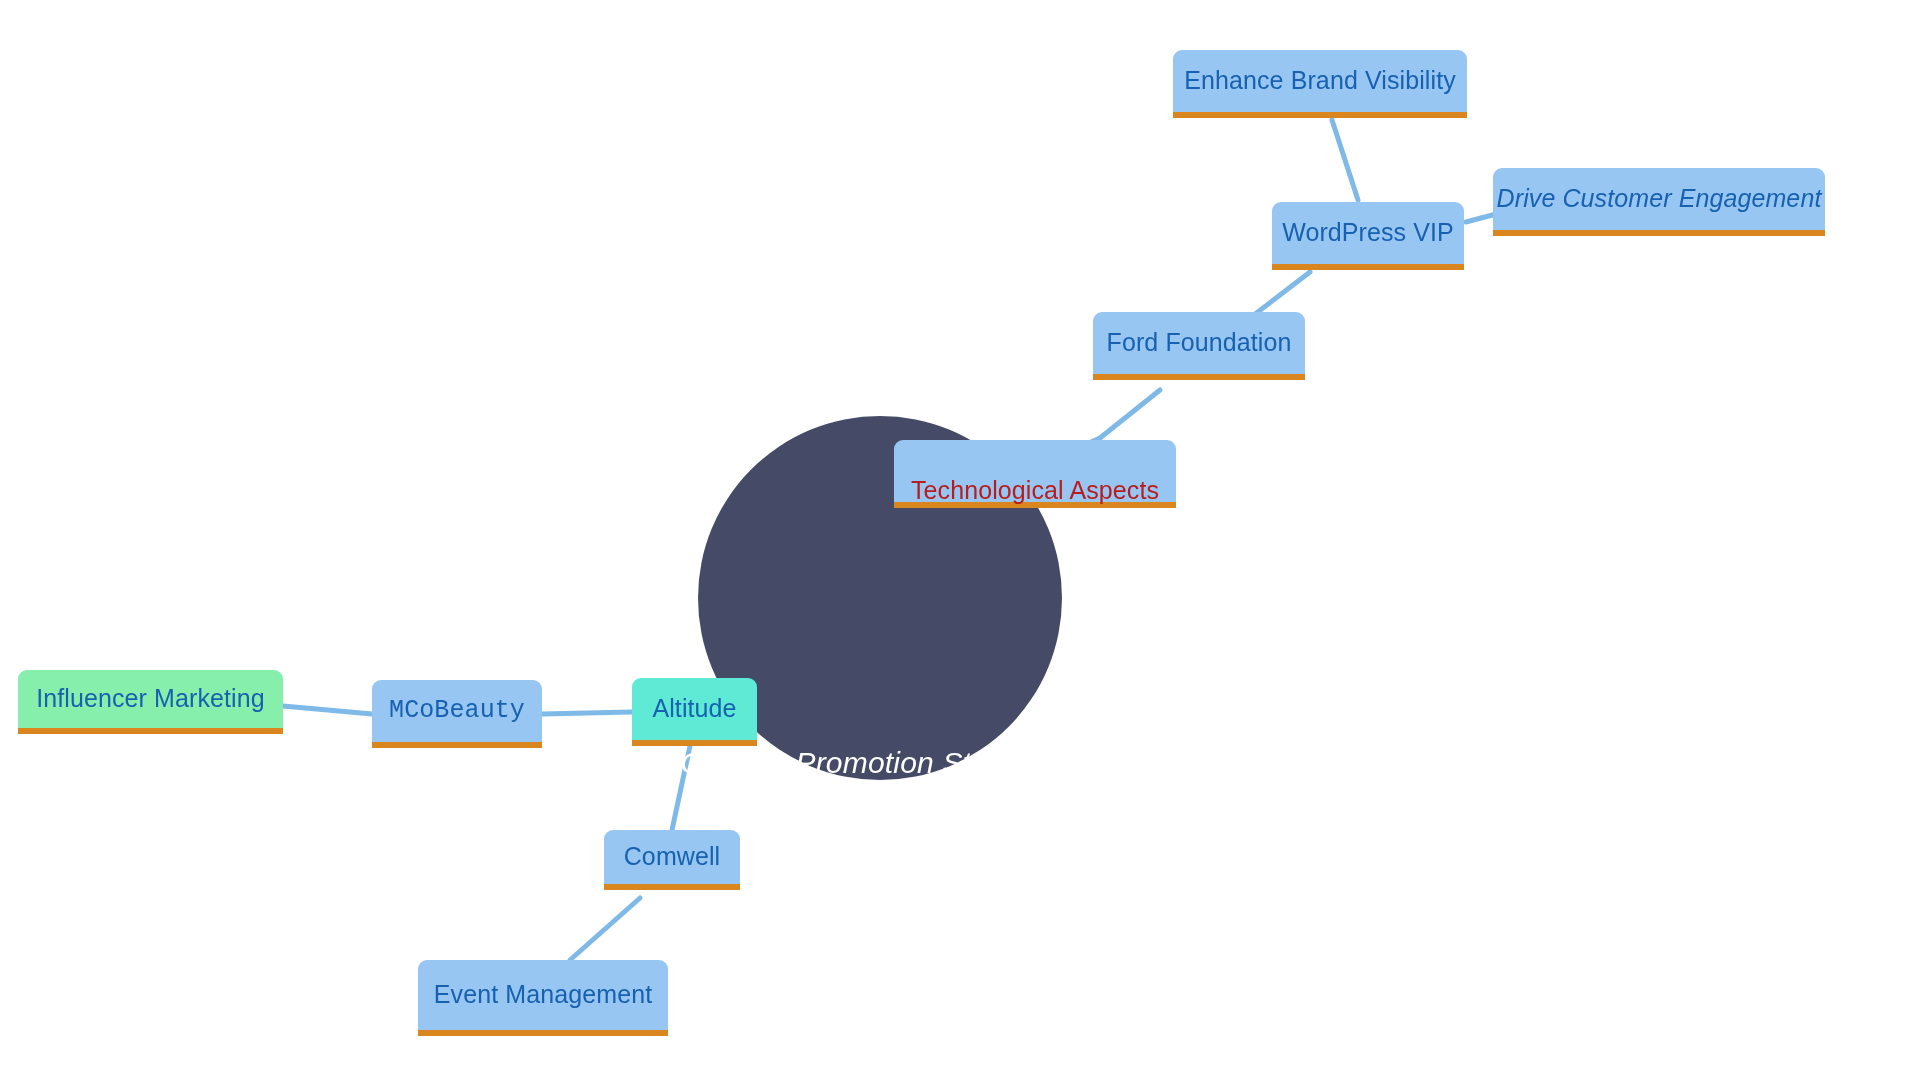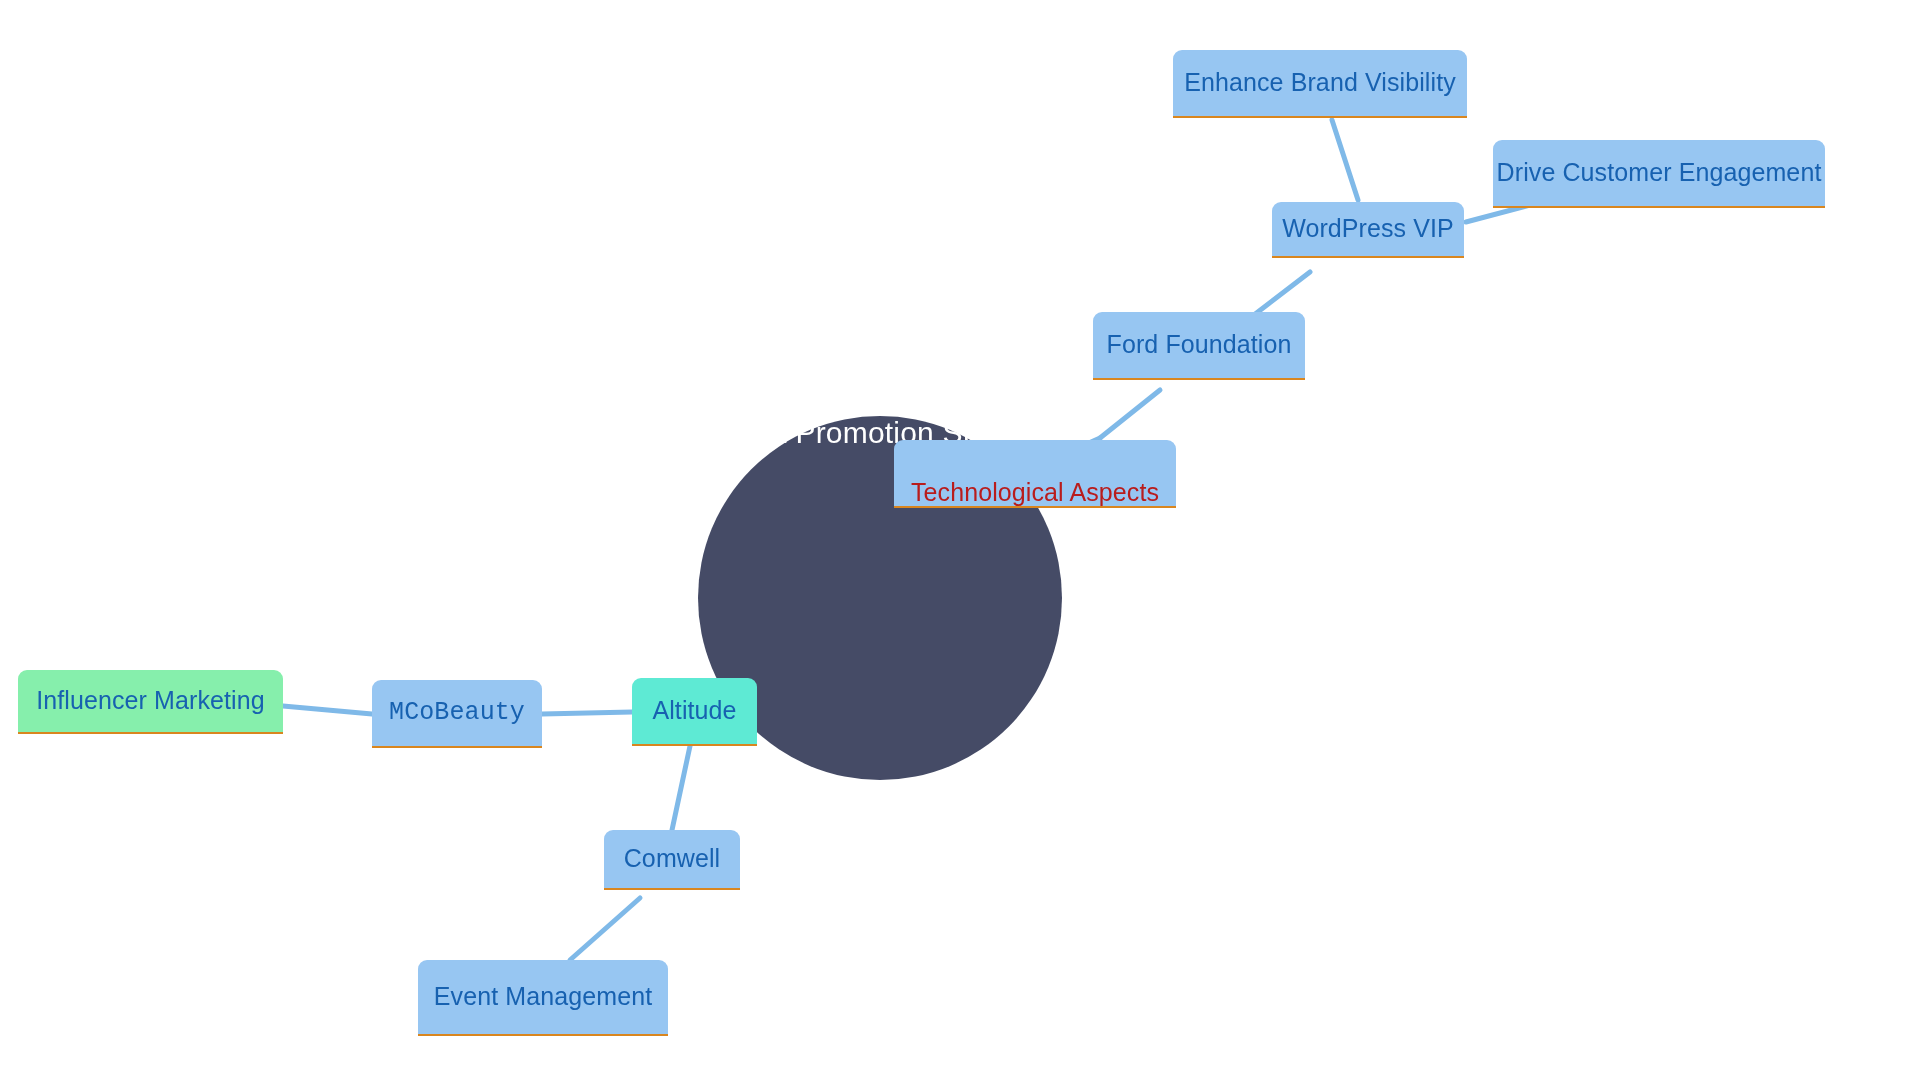--- a/index.html
+++ b/index.html
@@ -24,39 +24,40 @@
     top: 0;
     width: 1920px;
     height: 1080px;
     pointer-events: none;
   }
   .center-node {
     position: absolute;
     border-radius: 50%;
     background: #454B66;
     display: flex;
-    align-items: flex-start;
+    align-items: flex-end;
     justify-content: center;
     box-sizing: border-box;
+    font-style: italic;
   }
   .center-label {
     color: #ffffff;
     font-size: 30px;
     font-weight: 400;
     letter-spacing: 0.2px;
     white-space: nowrap;
     font-family: "Liberation Sans", sans-serif;
   }
   .node {
     position: absolute;
     box-sizing: border-box;
     background: #97C6F2;
     border-top-left-radius: 9px;
     border-top-right-radius: 9px;
-    border-bottom: 2px solid #4d7c0f;
+    border-bottom: 6px solid #4d7c0f;
     display: flex;
     align-items: center;
     justify-content: center;
   }
   .node-label {
     color: #1761B0;
     font-size: 25px;
     font-weight: 400;
     white-space: nowrap;
     font-family: "Liberation Sans", sans-serif;
@@ -87,27 +88,27 @@
     <span class="center-label" style="color: rgb(255, 255, 255);">Content Promotion Strategies</span>
   </div>
 
   <div id="node-layer">
       <div class="node" style="left: 894px; top: 440px; width: 282px; height: 68px; background: rgb(151, 198, 242); border-bottom-color: rgb(217, 134, 31);">
         <span class="node-label" style="color: #b91c1c; margin-top: 40px;">Technological Aspects</span>
       </div>
       <div class="node" style="left: 1093px; top: 312px; width: 212px; height: 68px; background: rgb(151, 198, 242); border-bottom-color: rgb(217, 134, 31);">
         <span class="node-label" style="color: rgb(23, 97, 176);">Ford Foundation</span>
       </div>
-      <div class="node" style="left: 1272px; top: 202px; width: 192px; height: 56px; background: rgb(151, 198, 242); border-bottom-color: rgb(217, 134, 31);">
+      <div class="node" style="left: 1272px; top: 202px; width: 192px; height: 68px; background: rgb(151, 198, 242); border-bottom-color: rgb(217, 134, 31);">
         <span class="node-label" style="color: rgb(23, 97, 176);">WordPress VIP</span>
       </div>
       <div class="node" style="left: 1173px; top: 50px; width: 294px; height: 68px; background: rgb(151, 198, 242); border-bottom-color: rgb(217, 134, 31);">
         <span class="node-label" style="color: rgb(23, 97, 176);">Enhance Brand Visibility</span>
       </div>
-      <div class="node" style="left: 1493px; top: 140px; width: 332px; height: 68px; background: rgb(151, 198, 242); border-bottom-color: rgb(217, 134, 31);">
+      <div class="node" style="left: 1493px; top: 168px; width: 332px; height: 68px; background: rgb(151, 198, 242); border-bottom-color: rgb(217, 134, 31); font-style: italic;">
         <span class="node-label" style="color: rgb(23, 97, 176);">Drive Customer Engagement</span>
       </div>
       <div class="node" style="left: 632px; top: 678px; width: 125px; height: 68px; background: #5eead4; border-bottom-color: rgb(217, 134, 31);">
         <span class="node-label" style="color: rgb(23, 97, 176);">Altitude</span>
       </div>
       <div class="node" style="left: 372px; top: 680px; width: 170px; height: 68px; background: rgb(151, 198, 242); border-bottom-color: rgb(217, 134, 31);">
         <span class="node-label" style="color: rgb(23, 97, 176); font-family: Liberation Mono, monospace;">MCoBeauty</span>
       </div>
       <div class="node" style="left: 18px; top: 670px; width: 265px; height: 64px; background: #86efac; border-bottom-color: rgb(217, 134, 31);">
         <span class="node-label" style="color: rgb(23, 97, 176);">Influencer Marketing</span>

